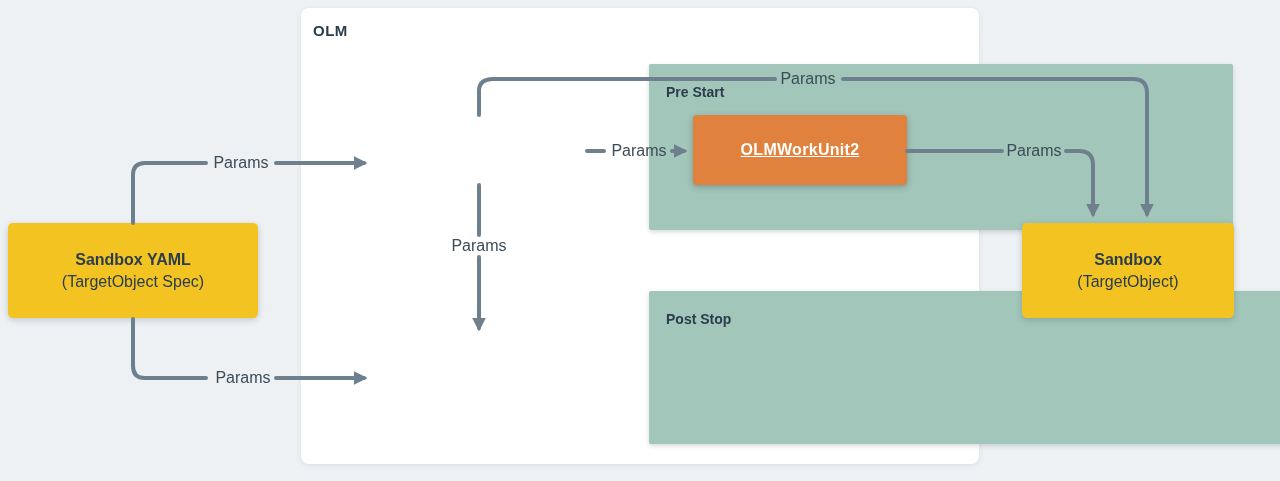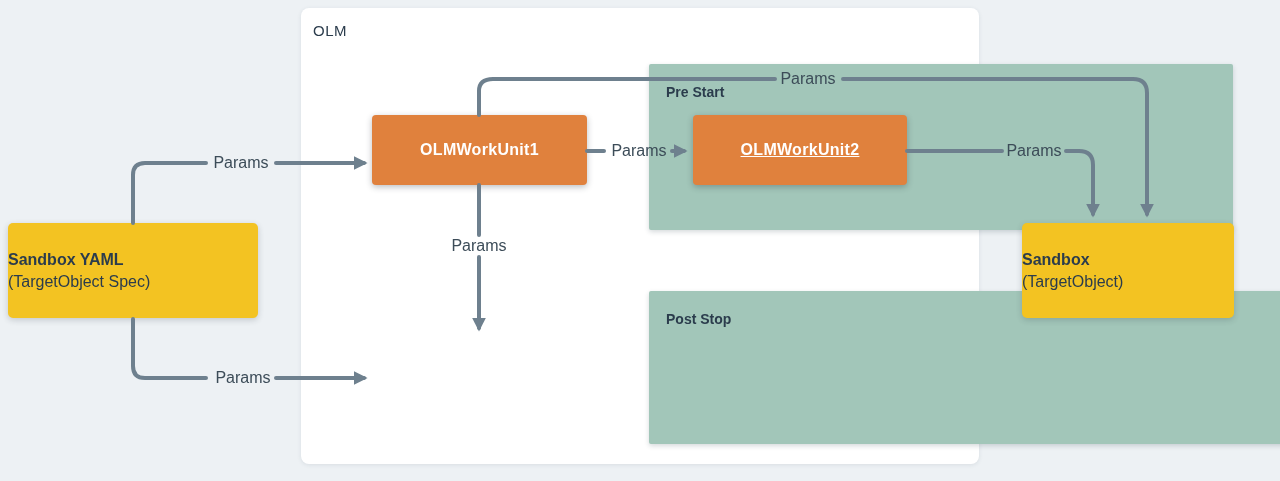--- a/index.html
+++ b/index.html
@@ -17,21 +17,21 @@
     position:relative; width:1280px; height:481px;
     background:var(--background); overflow:hidden;
   }
   .panel{
     position:absolute; left:301px; top:8px; width:678px; height:456px;
     background:var(--panel); border-radius:8px;
     box-shadow:0 1px 4px rgba(35,60,80,0.10);
   }
   .panel-title{
     position:absolute; left:12px; top:14px;
-    font-size:15px; font-weight:normal; letter-spacing:0.5px; color:var(--heading);
+    font-size:15px; font-weight:bold; letter-spacing:0.5px; color:var(--heading);
   }
   .group{
     position:absolute; background:var(--group); border-radius:2px;
     box-shadow:0 2px 5px rgba(30,50,60,0.18);
   }
   .group-pre{ left:348px; top:56px; width:584px; height:166px; }
   .group-post{ left:348px; top:283px; width:724px; height:153px; }
   .group-title{
     position:absolute; left:17px; top:20px;
     font-size:14px; font-weight:bold; color:var(--heading);
@@ -41,21 +41,21 @@
     box-shadow:0 2px 6px rgba(30,40,50,0.30);
     display:flex; align-items:center; justify-content:center;
     color:var(--node_text); font-size:16px; font-weight:bold; letter-spacing:0.3px;
   }
   .unit-1{ left:372px; top:115px; width:215px; height:70px; }
   .unit-2{ left:693px; top:115px; width:214px; height:70px;text-decoration:underline; }
   .unit-3{ left:372px; top:343px; width:215px; height:68px; }
   .endpoint{
     position:absolute; background:var(--endpoint); border-radius:5px;
     box-shadow:0 2px 6px rgba(30,40,50,0.20);
-    display:flex; flex-direction:column; align-items:flex-start; justify-content:center;
+    display:flex; flex-direction:column; align-items:center; justify-content:center;
     color:var(--heading); text-align:center;
   }
   .endpoint-yaml{ left:8px; top:223px; width:250px; height:95px; }
   .endpoint-sandbox{ left:1022px; top:223px; width:212px; height:95px; }
   .ep-title{ font-size:16px; font-weight:bold; line-height:22px; }
   .ep-sub{ font-size:16px; font-weight:normal; line-height:22px; }
   .wires{ position:absolute; left:0; top:0; z-index:5; pointer-events:none; }
   .wires path.wire{ fill:none; stroke:var(--arrow); stroke-width:4; stroke-linecap:round; }
   .wires marker path{ fill:var(--arrow); stroke:none; }
   .edge-label{
@@ -76,23 +76,20 @@
   <div class="panel">
     <div class="panel-title">OLM</div>
     <div class="group group-pre">
       <div class="group-title">Pre Start</div>
     </div>
     <div class="group group-post">
       <div class="group-title">Post Stop</div>
     </div>
   </div>
 
-  <div class="unit unit-1">
-    <span>OLMWorkUnit1</span>
-  </div>
   <div class="unit unit-2">
     <span>OLMWorkUnit2</span>
   </div>
 
   <div class="endpoint endpoint-sandbox">
     <div class="ep-title">Sandbox</div>
     <div class="ep-sub">(TargetObject)</div>
   </div>
 
   <svg class="wires" width="1280" height="481" viewBox="0 0 1280 481" aria-hidden="true">

